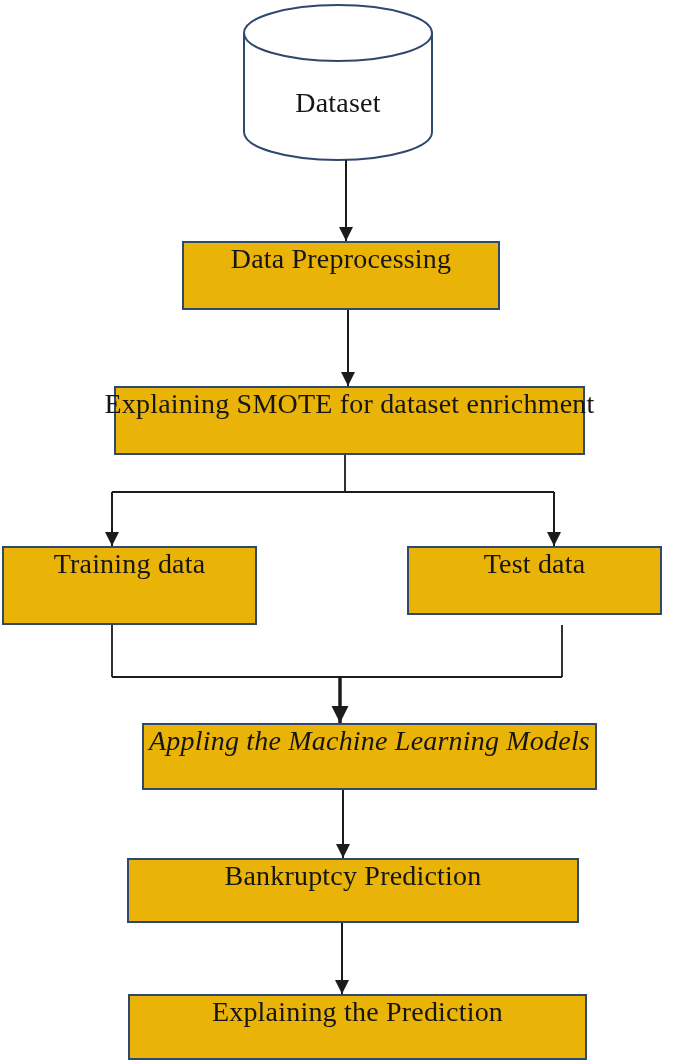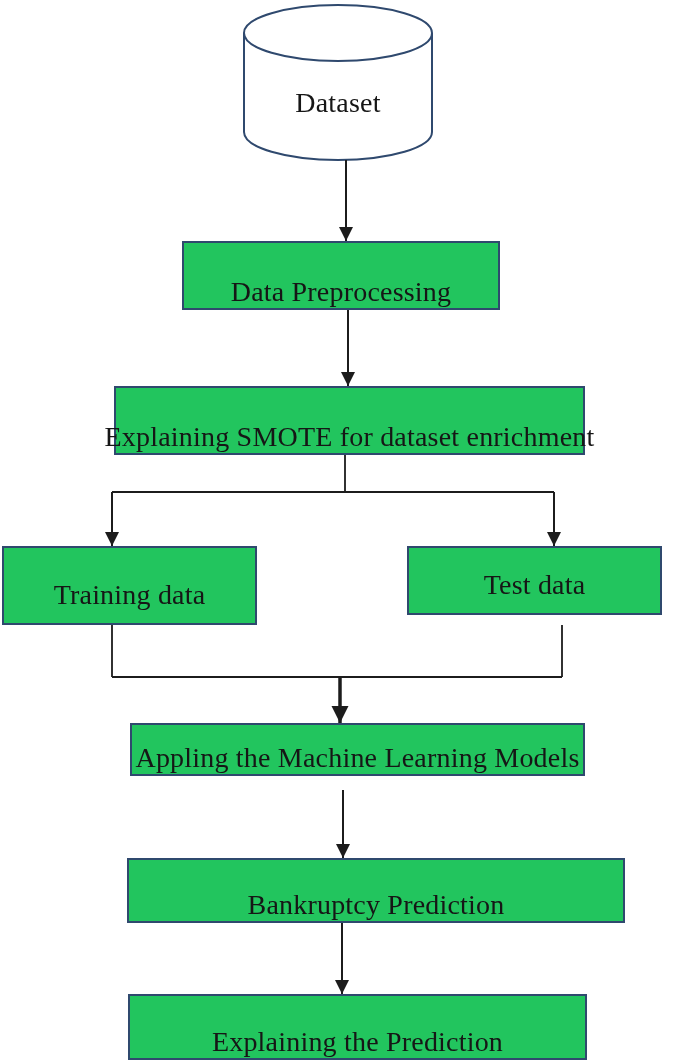--- a/index.html
+++ b/index.html
@@ -38,23 +38,23 @@
     stroke-width: 2;
     fill: #ffffff;
   }
   .arrowhead {
     fill: var(--arrow, #1c1c1c);
   }
   .node {
     position: absolute;
     box-sizing: border-box;
     border: 2px solid var(--node-border, #2f496e);
-    background: #22c55e;
+    background: #eab308;
     display: flex;
-    align-items: flex-end;
+    align-items: flex-start;
     justify-content: center;
     text-align: center;
   }
   .node-label, .cyl-label {
     font-size: 28px;
     color: var(--text, #161616);
     letter-spacing: 0.2px;
     white-space: nowrap;
   }
   .label-high {
@@ -118,25 +118,25 @@
   </div>
 
   <div class="node label-high" style="left:2px; top:546px; width:255px; height:79px;">
     <span class="node-label">Training data</span>
   </div>
 
   <div class="node label-high" style="left:407px; top:546px; width:255px; height:69px;">
     <span class="node-label">Test data</span>
   </div>
 
-  <div class="node" style="left:130px; top:723px; width:455px; height:53px;">
+  <div class="node" style="left:142px; top:723px; width:455px; height:67px;font-style:italic;">
     <span class="node-label">Appling the Machine Learning Models</span>
   </div>
 
-  <div class="node" style="left:127px; top:858px; width:498px; height:65px;">
+  <div class="node" style="left:127px; top:858px; width:452px; height:65px;">
     <span class="node-label">Bankruptcy Prediction</span>
   </div>
 
   <div class="node" style="left:128px; top:994px; width:459px; height:66px;">
     <span class="node-label">Explaining the Prediction</span>
   </div>
 
 </div>
 
 </body></html>

